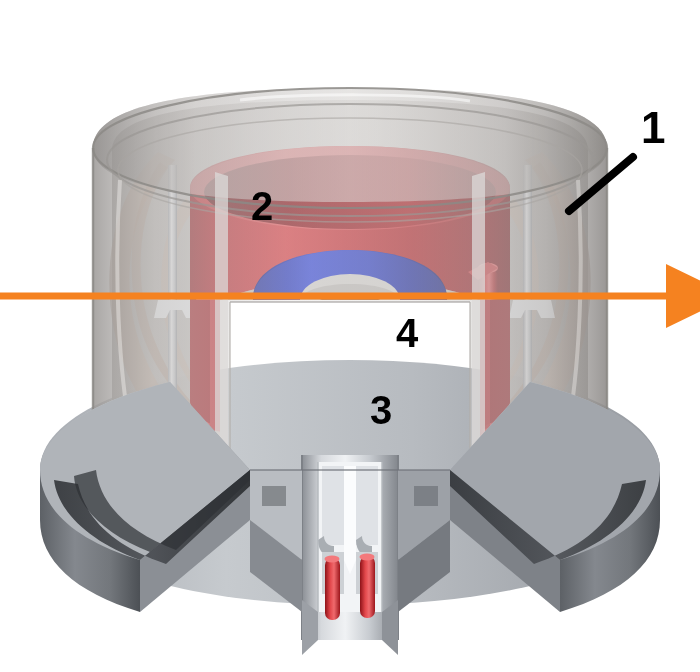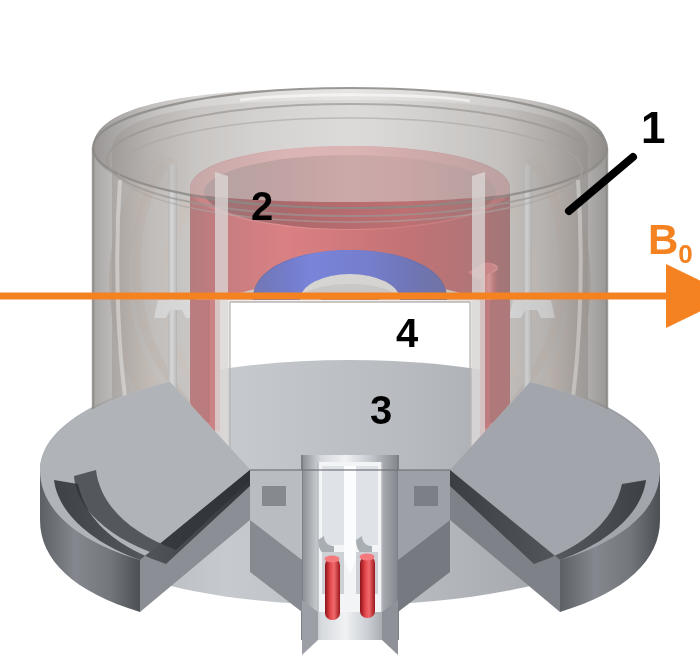--- a/index.html
+++ b/index.html
@@ -497,17 +497,14 @@
   </svg>
 
   <div class="lbl" id="lbl-1">1</div>
 
   <div class="lbl" id="lbl-2">2</div>
 
   <div class="lbl" id="lbl-3">3</div>
 
   <div class="lbl" id="lbl-4">4</div>
 
-  <div class="lbl" id="lbl-b0">
-    <span>B</span><span class="sub">0</span>
-  </div>
 
 </div>
 
 </body></html>

